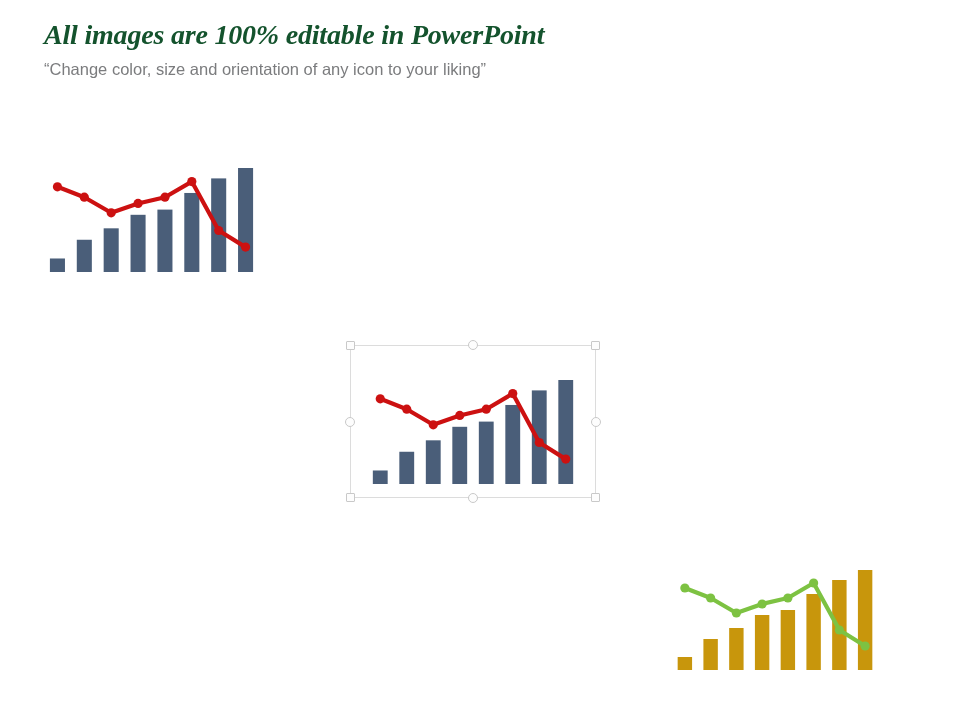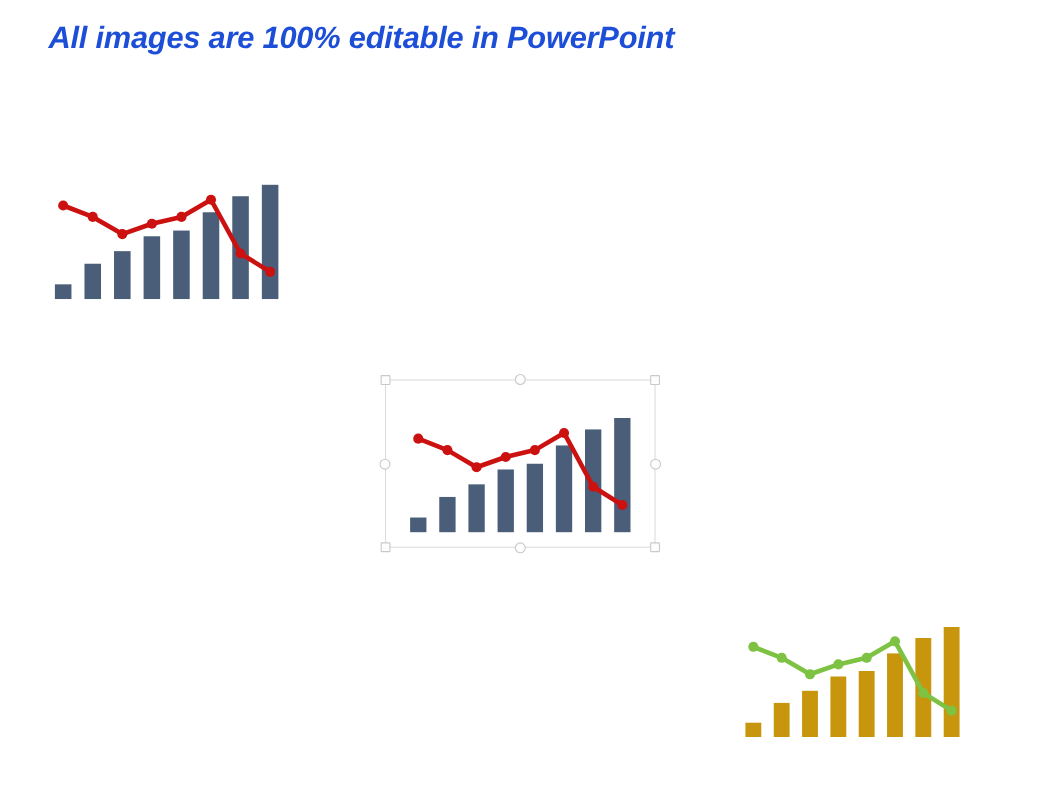--- a/index.html
+++ b/index.html
@@ -96,21 +96,22 @@
   .h-bl { left: -5px;  bottom: -5px; }
   .h-bc { left: 50%;   bottom: -6px; margin-left: -5px; }
   .h-br { right: -5px; bottom: -5px; }
 </style>
 </head>
 <body>
 
 <div id="slide" style="background: rgb(255, 255, 255);">
 
   <div id="header">
-    <div id="slide-title" style="color: #1d4ed8;">All images are 100% editable in PowerPoint</div>
+    <div id="slide-title" style="color: #14532d; font-family: Liberation Serif, serif;">All images are 100% editable in PowerPoint</div>
+    <div id="slide-subtitle" style="color: rgb(123, 124, 126);">“Change color, size and orientation of any icon to your liking”</div>
   </div>
 
   <div class="chart-icon" id="chart-icon-1-wrap" style="left:44px; top:160px; width:215px; height:112px;">
     <svg width="215" height="112" viewBox="0 0 215 112">
         <rect x="5.91" y="98.48" width="15.05" height="13.52" fill="#4a5e79"></rect>
         <rect x="32.79" y="79.76" width="15.05" height="32.24" fill="#4a5e79"></rect>
         <rect x="59.66" y="68.32" width="15.05" height="43.68" fill="#4a5e79"></rect>
         <rect x="86.54" y="54.80" width="15.05" height="57.20" fill="#4a5e79"></rect>
         <rect x="113.41" y="49.60" width="15.05" height="62.40" fill="#4a5e79"></rect>
         <rect x="140.29" y="32.96" width="15.05" height="79.04" fill="#4a5e79"></rect>

